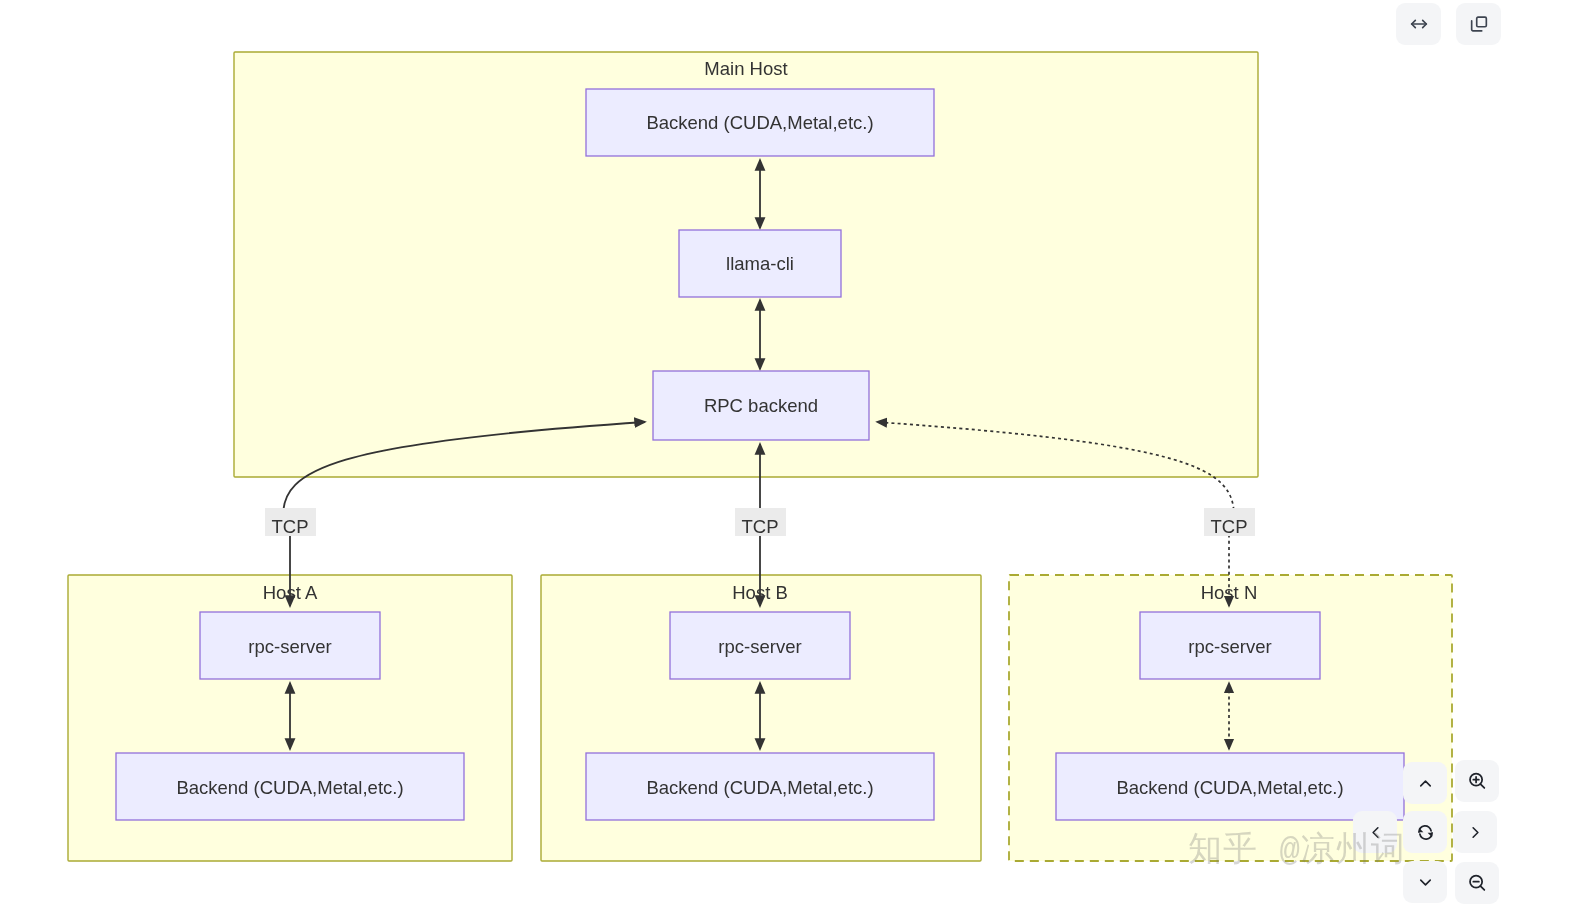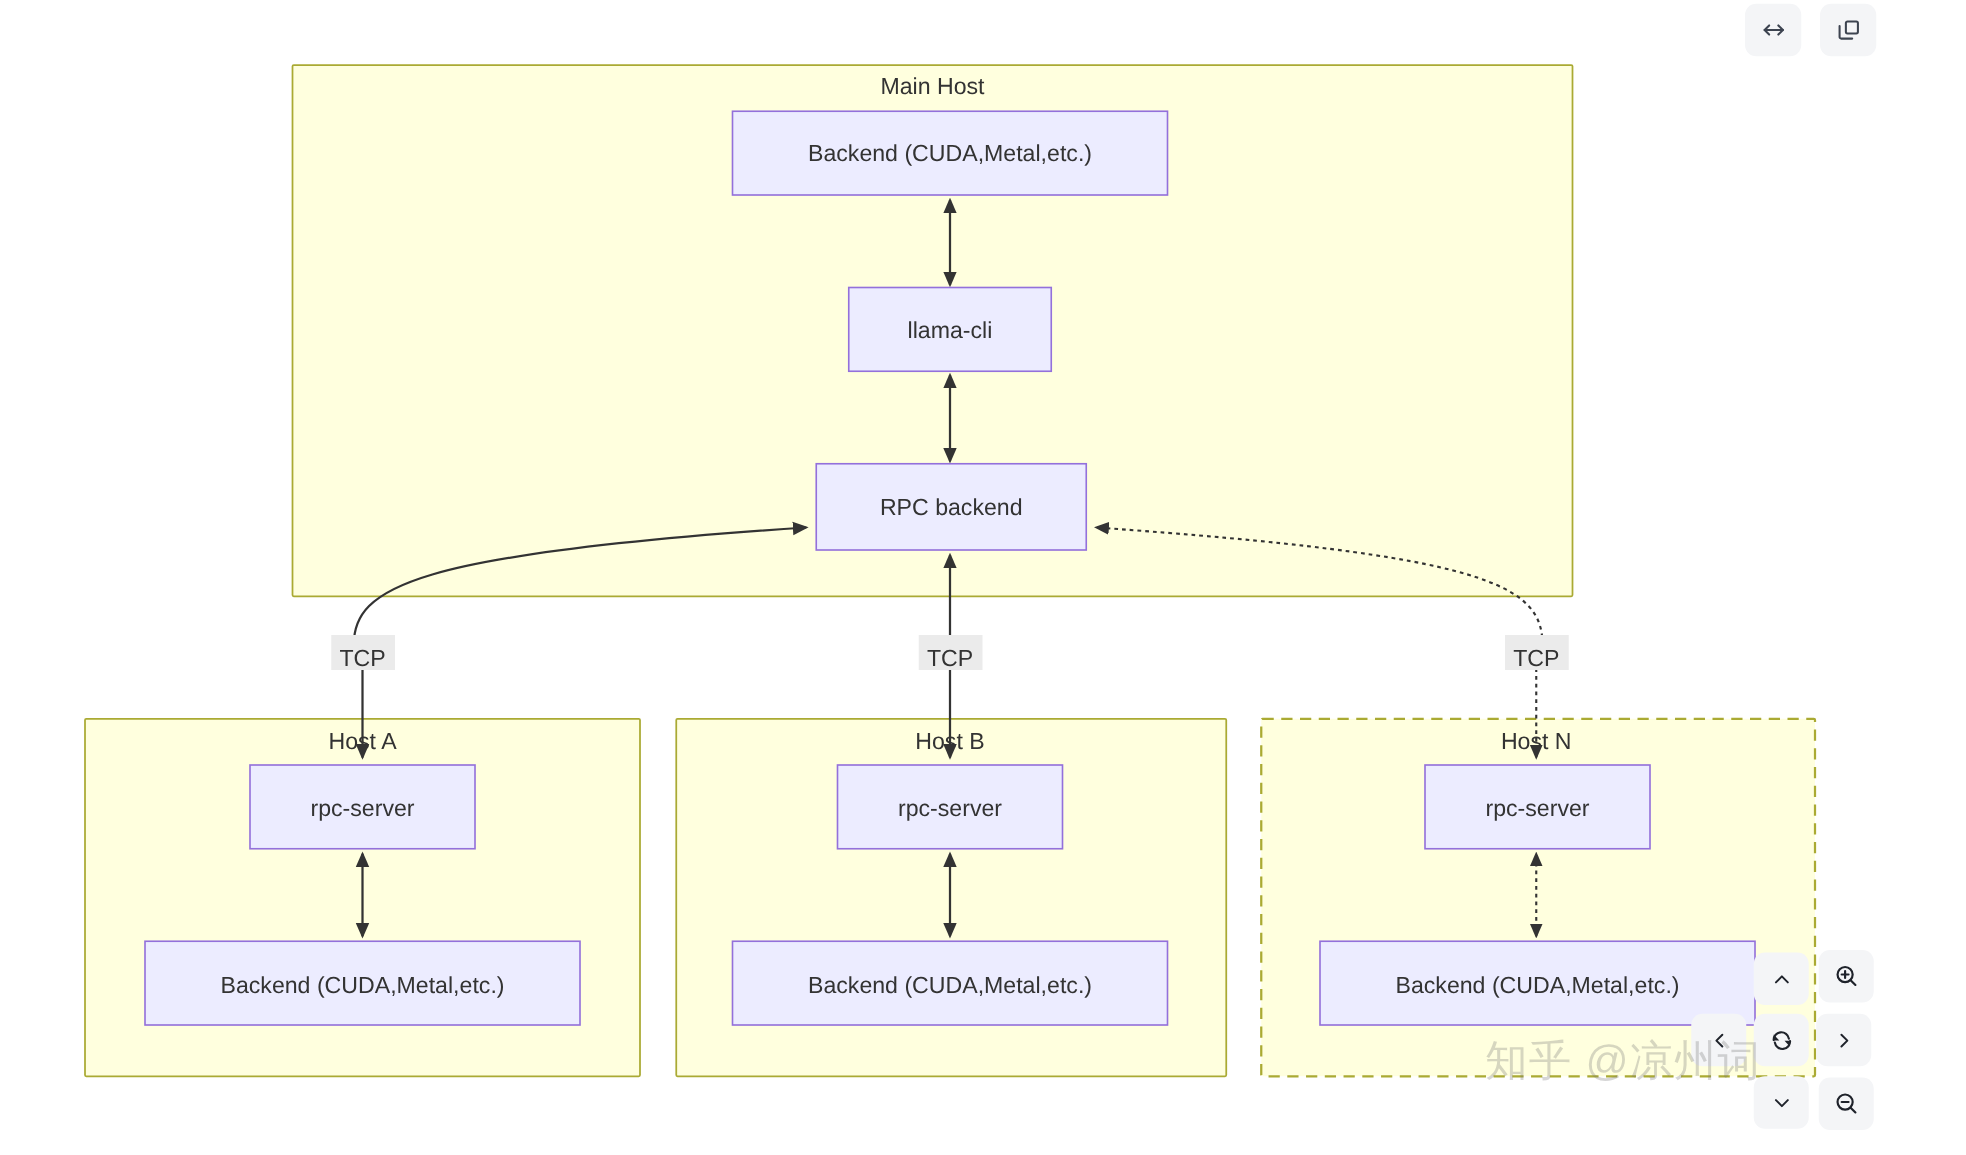--- a/index.html
+++ b/index.html
@@ -57,21 +57,21 @@
   #btn-pan-down  { left:1403px; top:861px; width:44px; height:42px; }
   #btn-pan-left  { left:1353px; top:811px; width:44px; height:42px; }
   #btn-pan-right { left:1453px; top:811px; width:44px; height:42px; }
   #btn-reset     { left:1403px; top:811px; width:44px; height:42px; background:#f4f5f7; }
   #btn-zoom-in   { left:1455px; top:760px; width:44px; height:42px; }
   #btn-zoom-out  { left:1455px; top:862px; width:44px; height:42px; }
 
   
   #watermark {
     position:absolute; left:1188px; top:826px;
-    font-family:Liberation Sans, sans-serif;
+    font-family:Liberation Mono, monospace;
     font-size:34px;
     color:rgba(120,120,120,0.30);
     white-space:nowrap;
     letter-spacing:1px;
     pointer-events:none;
     user-select:none;
   }
 </style>
 </head>
 <body>

